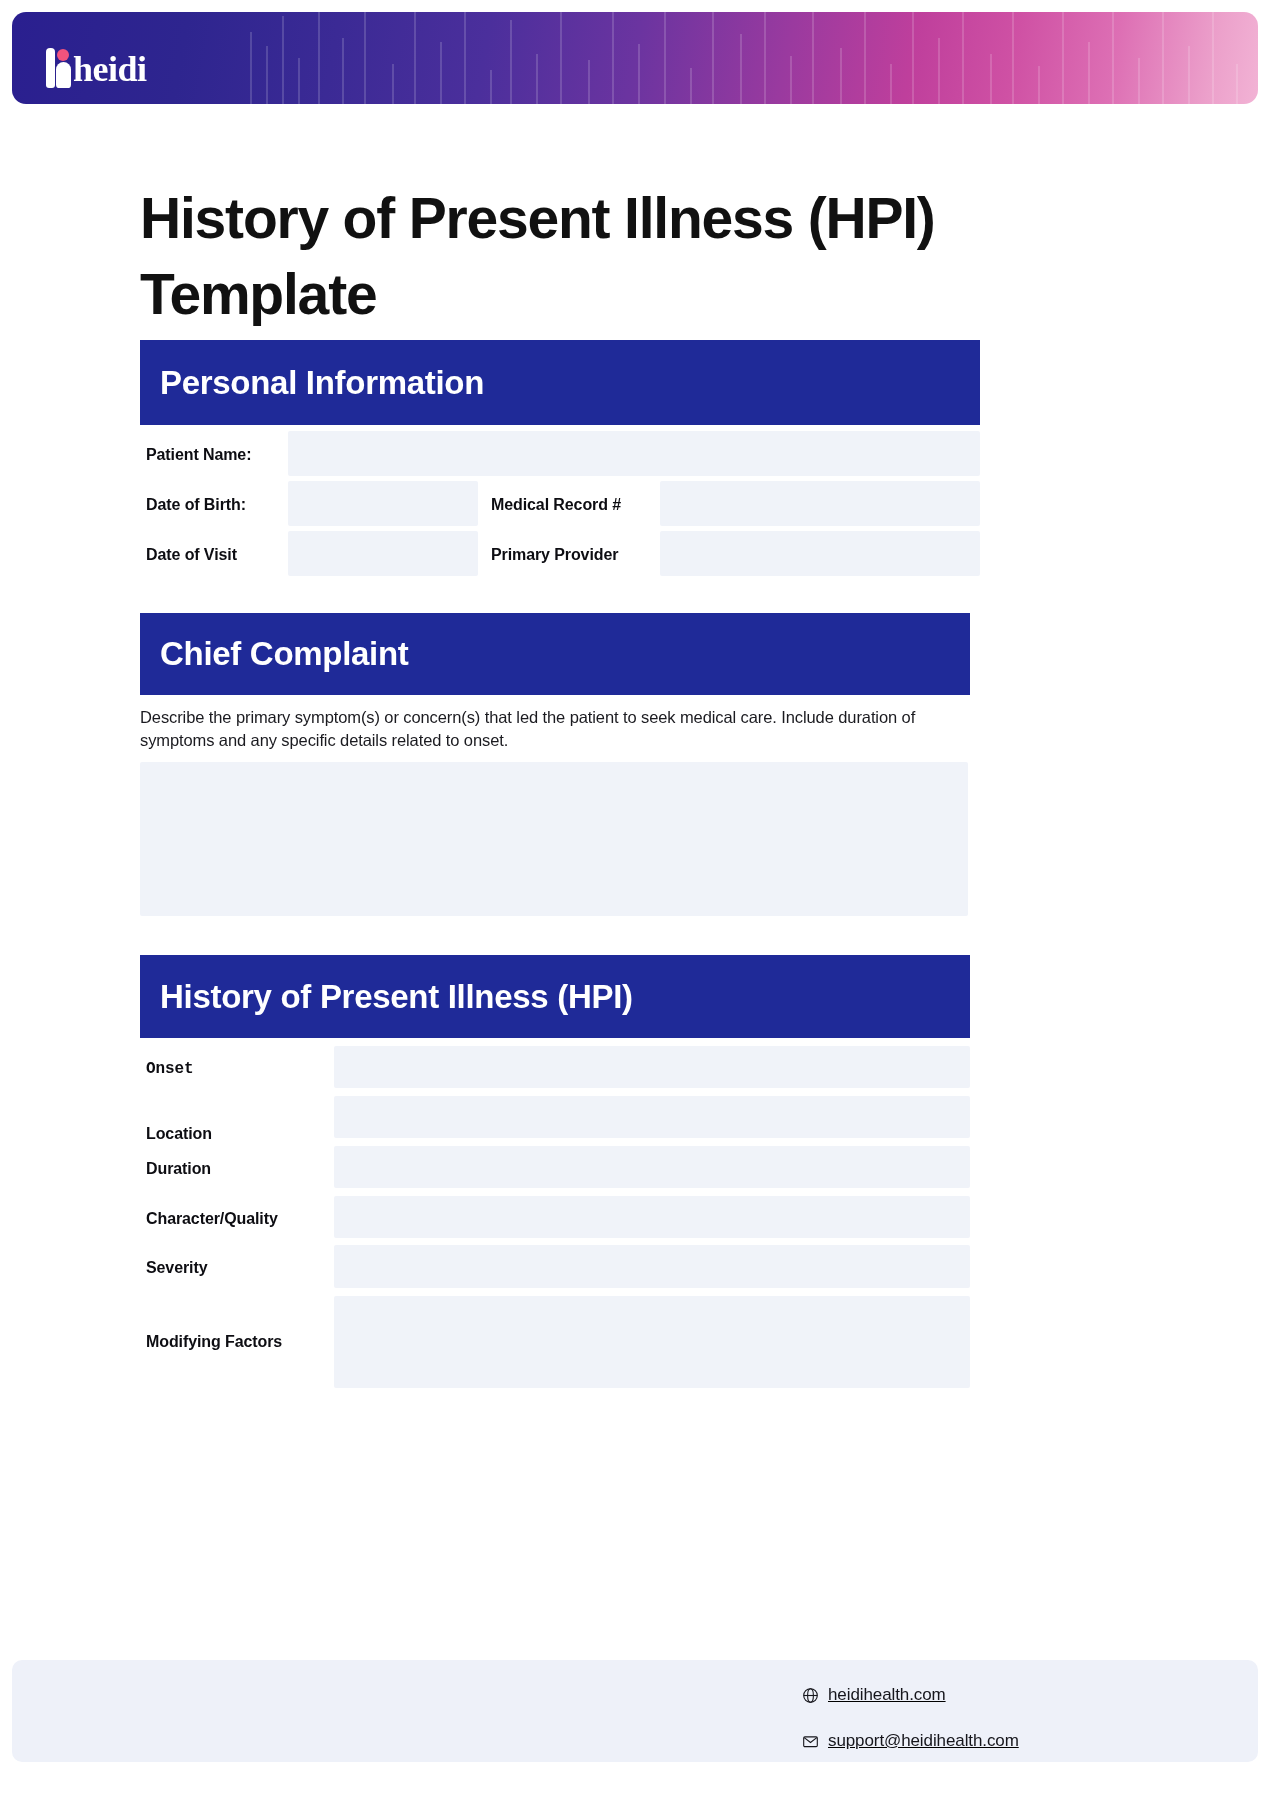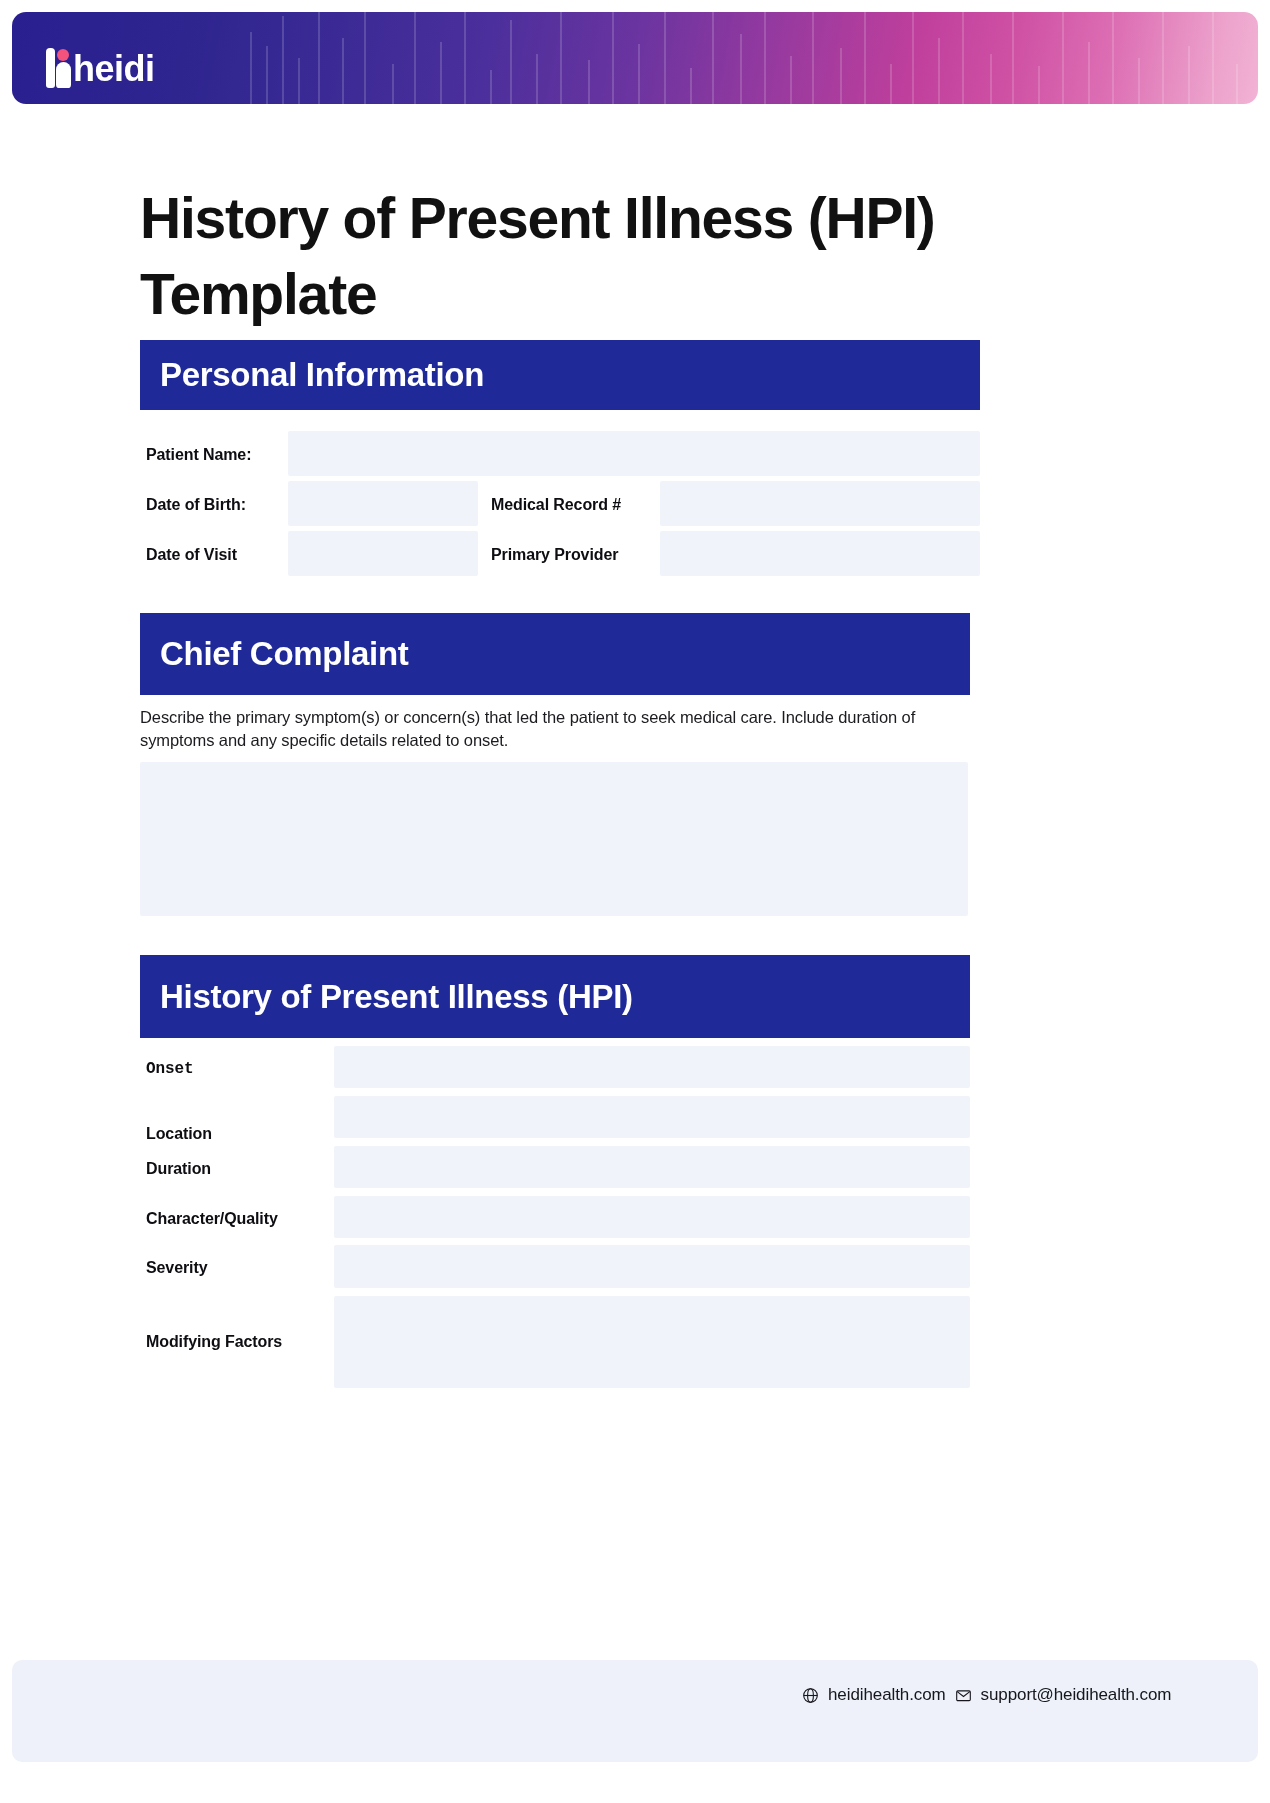--- a/index.html
+++ b/index.html
@@ -94,21 +94,21 @@
     height: 12px;
     border-radius: 50%;
     background: #f2537d;
   }
   .logo-text {
     color: #ffffff;
     font-size: 36px;
     font-weight: 700;
     letter-spacing: -0.5px;
     line-height: 38px;
-    font-family: Liberation Sans, sans-serif;
+    font-family: Liberation Serif, serif;
   }
 
   
   .doc-title {
     position: absolute;
     left: 140px;
     top: 180px;
     width: 860px;
     font-size: 57px;
     font-weight: 700;
@@ -124,21 +124,21 @@
     display: flex;
     align-items: center;
     padding-left: 20px;
   }
   .section-bar span {
     color: #ffffff;
     font-weight: 700;
     letter-spacing: -0.3px;
   }
 
-  #bar-personal { left: 140px; top: 340px; width: 840px; height: 70px; }
+  #bar-personal { left: 140px; top: 340px; width: 840px; height: 85px; }
   #bar-personal span { font-size: 33px; }
 
   #bar-chief { left: 140px; top: 613px; width: 830px; height: 82px; }
   #bar-chief span { font-size: 33px; }
 
   #bar-hpi { left: 140px; top: 955px; width: 830px; height: 83px; }
   #bar-hpi span { font-size: 33px; }
 
   
   .fill {
@@ -224,22 +224,23 @@
   .footer-note a {
     color: #1f2a98;
     font-weight: 700;
     text-decoration: underline;
   }
   .footer-contacts {
     position: absolute;
     left: 790px;
     top: 25px;
     display: flex;
-    flex-direction: row;
-    gap: 9px;
+    flex-direction: column;
+    gap: 26px;
+    text-decoration: underline;
   }
   .contact-row {
     display: flex;
     align-items: center;
     gap: 9px;
     font-size: 17px;
     color: #16161c;
     letter-spacing: -0.1px;
   }
   .contact-row svg { display: block; flex: 0 0 auto; }

